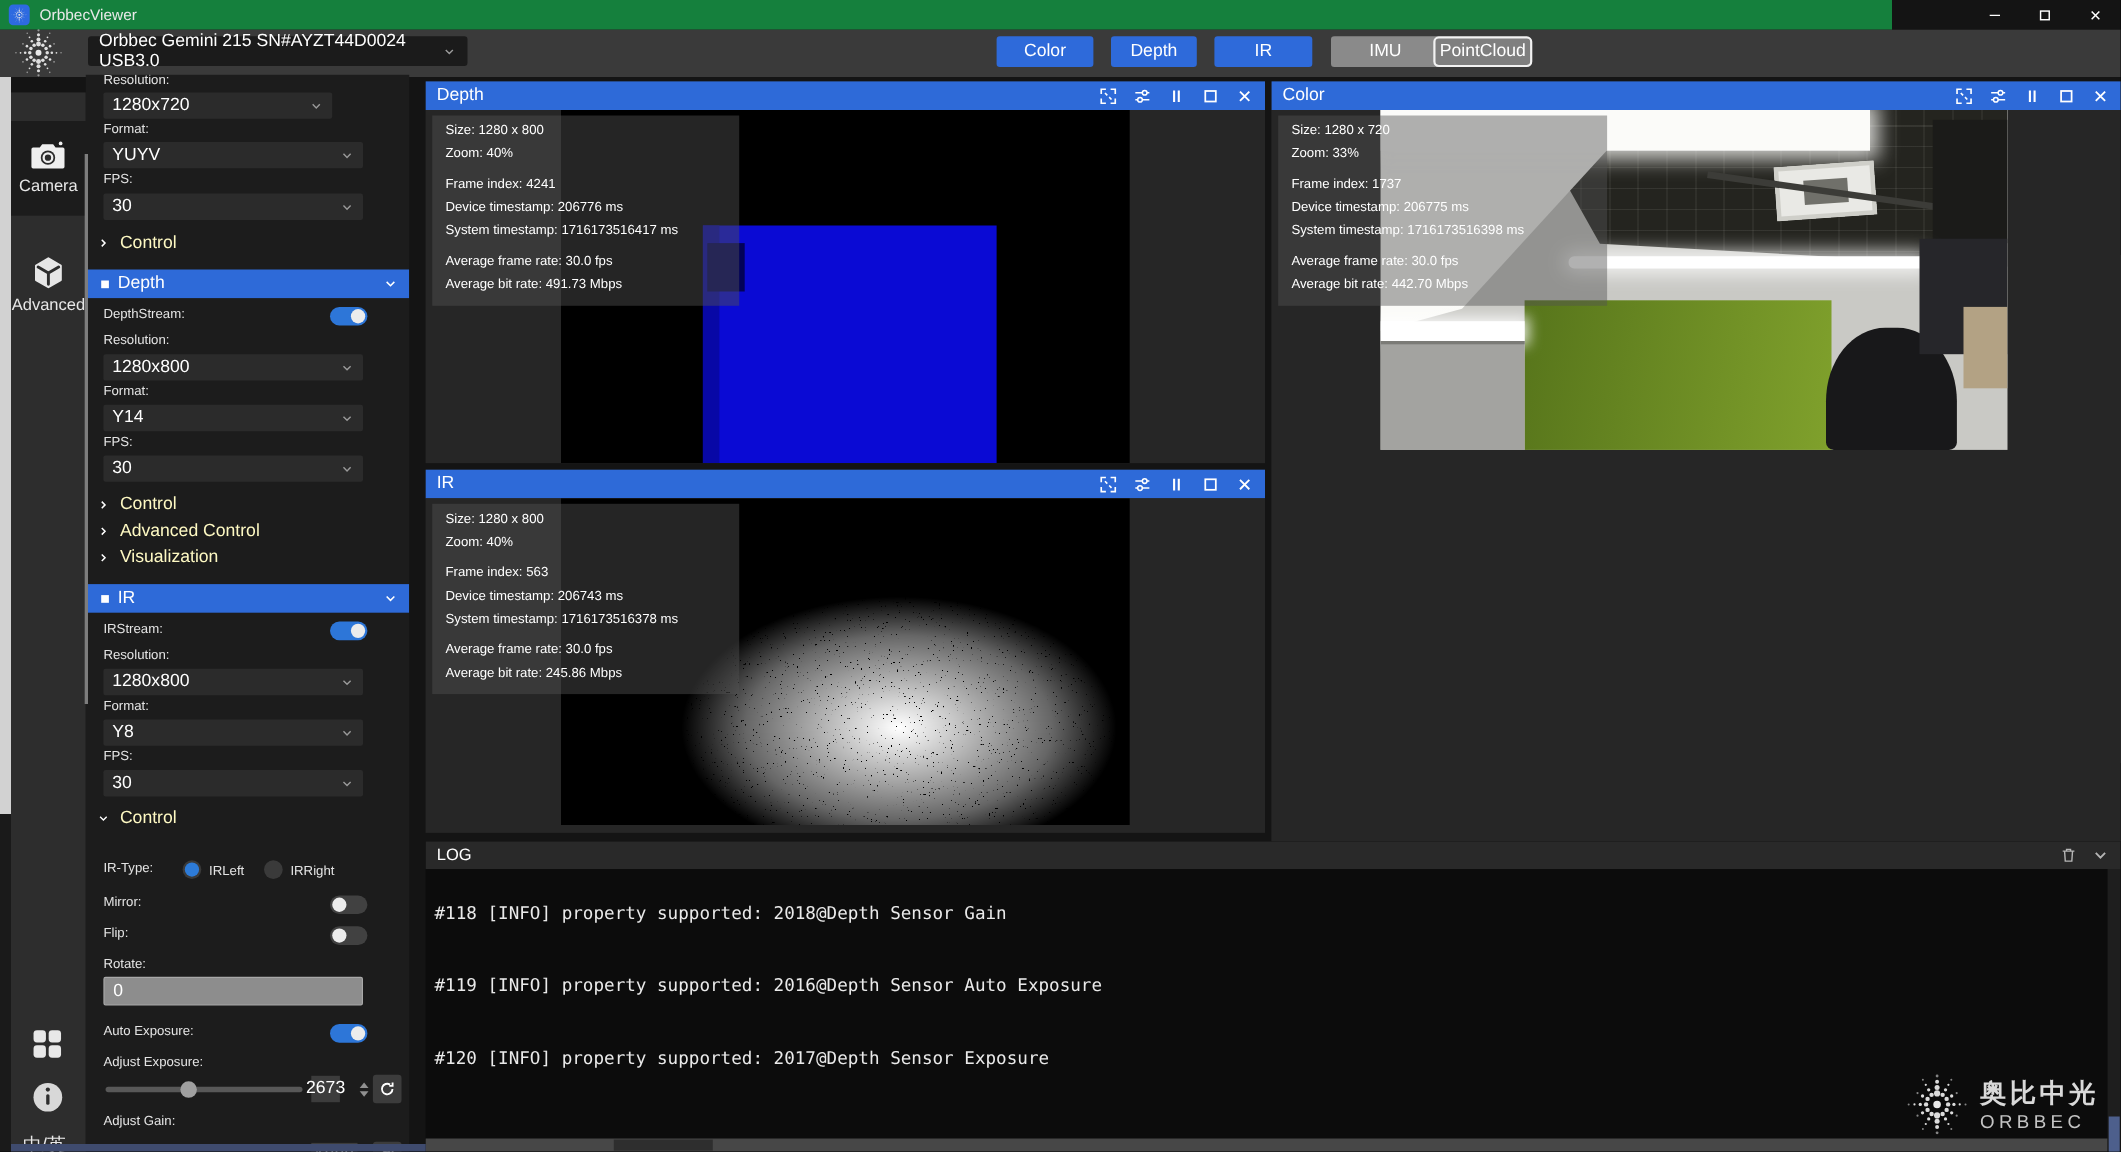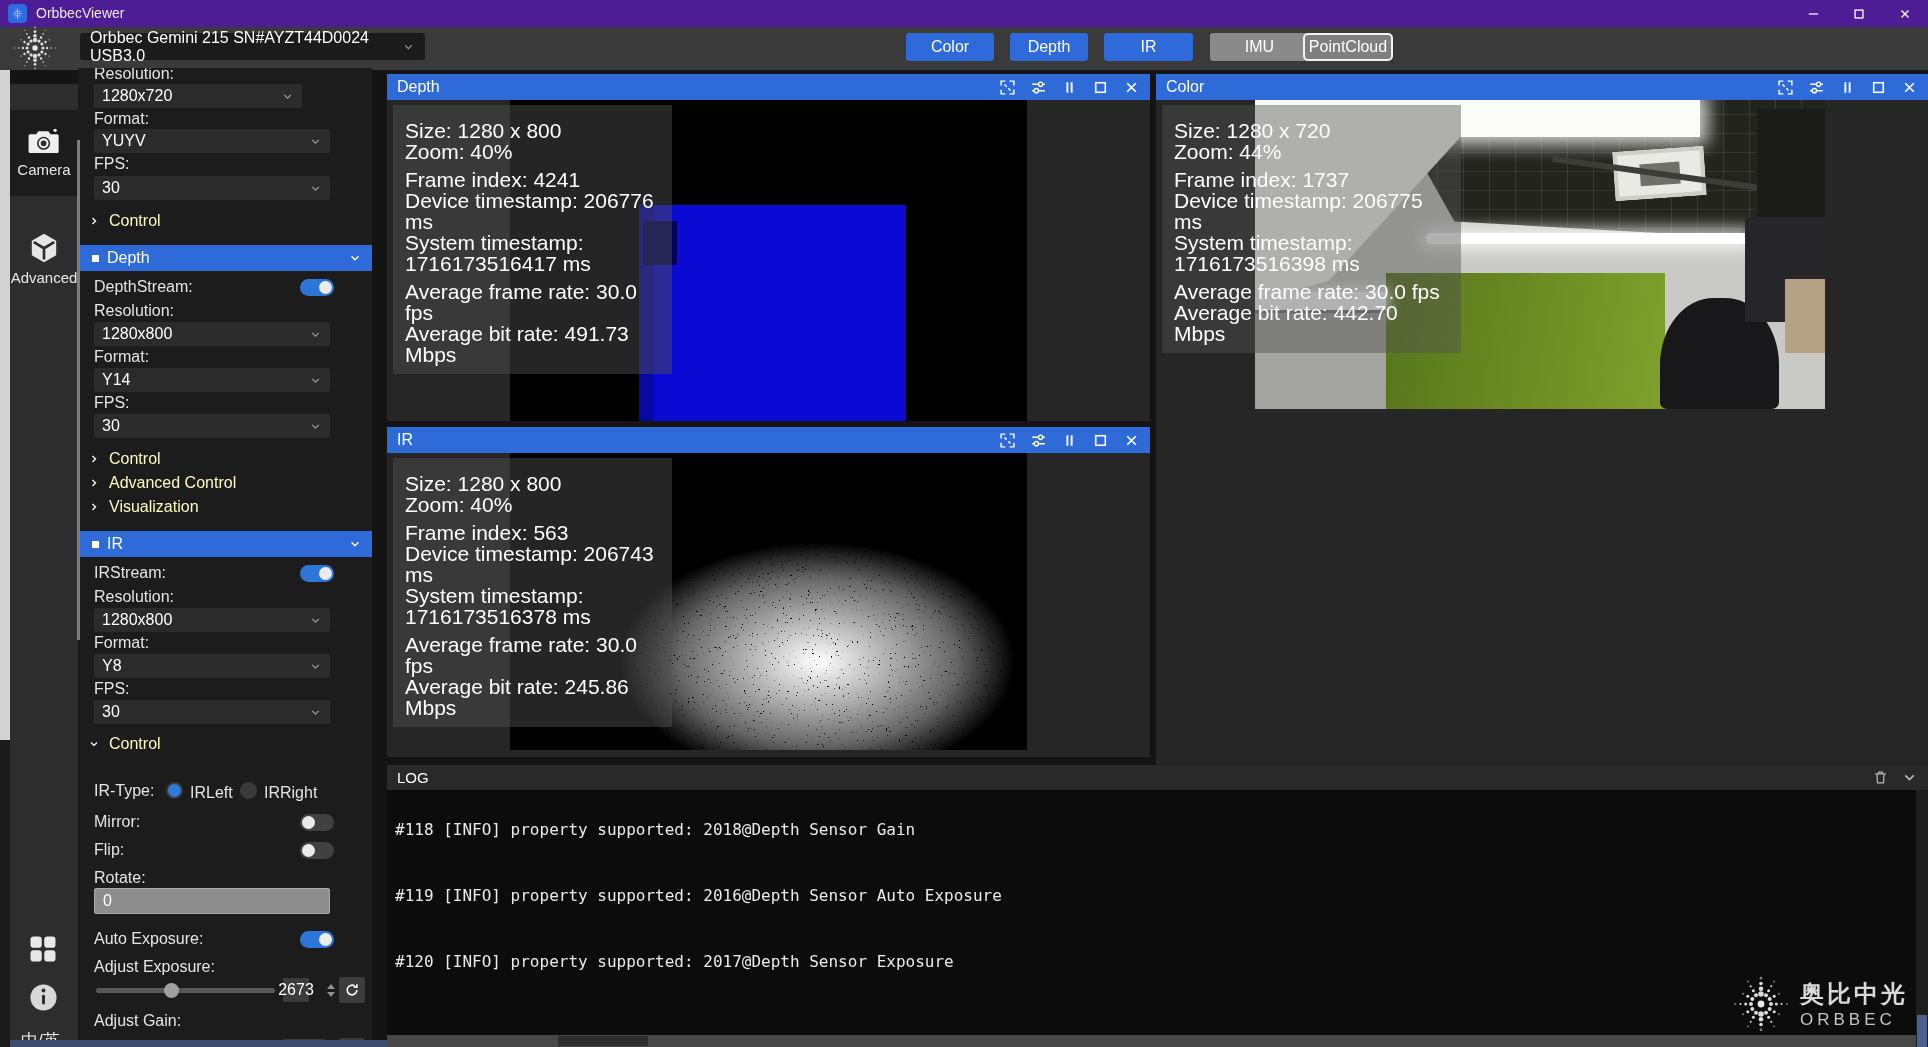--- a/index.html
+++ b/index.html
@@ -1,20 +1,20 @@
 <!DOCTYPE html>
 <html><head>
 <meta charset="utf-8">
 <style>
   html,body{margin:0;padding:0;background:#000;}
   .app{position:relative;width:1928px;height:1047px;background:#141414;overflow:hidden;
        font-family:"Liberation Sans",sans-serif;-webkit-font-smoothing:antialiased;}
   .abs{position:absolute;}
   
-  .titlebar{left:0;top:0;width:1928px;height:27px;background:#4c1d95;color:#e9e9e9;font-size:14px;}
+  .titlebar{left:0;top:0;width:1720px;height:27px;background:#15803d;color:#e9e9e9;font-size:14px;}
   .appicon{left:8px;top:4px;width:19px;height:19px;background:#2d6ae0;border-radius:4px;display:flex;align-items:center;justify-content:center;}
   .wtitle{left:36px;top:5px;}
   .winbtn{top:0;width:46px;height:27px;display:flex;align-items:center;justify-content:center;color:#eee;}
   
   .toolbar{left:0;top:27px;width:1928px;height:43px;background:#3a3a3a;}
   .device-dd{left:80px;top:6px;width:345px;height:27px;background:#1b1b1b;border-radius:3px;color:#fff;
      font-size:16px;display:flex;align-items:center;justify-content:space-between;padding:0 10px;box-sizing:border-box;}
   .btn{top:6px;height:28px;border-radius:3px;color:#fff;font-size:16px;display:flex;align-items:center;justify-content:center;box-sizing:border-box;}
   .btn.blue{background:#2e6ada;}
   .btn.gray{background:#8a8a8a;}
@@ -22,21 +22,21 @@
   
   .lstrip{left:0;top:70px;width:10px;height:977px;background:#1a1a1a;}
   .lthumb{left:0;top:0;width:10px;height:670px;background:#d2d2d2;}
   .sidebar{left:10px;top:84px;width:68px;height:972px;background:#2d2d2d;}
   .side-item{left:0;width:68px;height:86px;display:flex;flex-direction:column;align-items:center;justify-content:center;gap:5px;color:#e8e8e8;font-size:15px;}
   .side-item.active{background:#1c1c1c;}
   .notch{left:68px;width:0;height:0;border-top:7px solid transparent;border-bottom:7px solid transparent;border-right:8px solid #4f4f4f;}
   
   .cpanel{left:78px;top:68px;width:294px;height:979px;background:#1c1c1c;overflow:hidden;}
   .pscroll{left:77px;top:140px;width:3px;height:500px;background:#7d7d7d;}
-  .lbl{color:#e4e4e4;font-size:16px;}
+  .lbl{color:#e4e4e4;font-size:12px;}
   .dd{background:#2b2b2b;color:#fff;border-radius:2px;font-size:16px;height:24px;display:flex;align-items:center;justify-content:space-between;padding:0 8px;box-sizing:border-box;}
   .dd.gray{background:#8d8d8d;border:1px solid #a8a8a8;height:26px;}
   .link{color:#fef9c3;font-size:16px;display:flex;align-items:center;gap:9px;}
   .sec-head{left:0;width:294px;height:26px;background:#2e6ad8;color:#fff;font-size:16px;display:flex;align-items:center;}
   .bullet{width:7px;height:7px;background:#fff;margin:0 8px 0 14px;}
   .tog{width:34px;height:17px;border-radius:9px;background:#414141;position:absolute;}
   .tog::after{content:"";position:absolute;top:2px;width:13px;height:13px;border-radius:50%;background:#ececec;left:2px;}
   .tog.on{background:#2d76d8;}
   .tog.on::after{left:auto;right:2px;}
   .radio{width:17px;height:17px;border-radius:50%;background:#3a3a3a;position:absolute;}
@@ -50,21 +50,21 @@
   .spin .dn{border-top:5px solid #909090;}
   .sqbtn{background:#3c3c3c;border-radius:3px;color:#e8e8e8;display:flex;align-items:center;justify-content:center;position:absolute;}
   
   .panel{background:#262626;}
   .phead{position:absolute;left:0;top:0;right:0;height:26px;background:#2e6ad8;color:#fff;font-size:16px;display:flex;align-items:center;padding:0 10px;box-sizing:border-box;}
   .phead .sp{flex:1;}
   .phicons{display:flex;align-items:center;gap:14px;}
   .ic{width:17px;height:17px;color:#fff;}
   .pbody{position:absolute;left:0;top:26px;right:0;bottom:0;background:#262626;overflow:hidden;}
   .imgblk{position:absolute;background:#000;overflow:hidden;}
-  .stats{position:absolute;background:rgba(82,82,82,.45);color:#fff;font-size:21px;line-height:21px;padding:15px 12px 9px 12px;}
+  .stats{position:absolute;background:rgba(82,82,82,.45);color:#fff;font-size:12px;line-height:21px;padding:3px 12px 9px 12px;}
   .stat-group{margin-bottom:7px;}
   .stat-group:last-child{margin-bottom:0;}
   
   .depth-blue{position:absolute;left:129px;top:105px;width:267px;height:216px;background:#0a0ad4;}
   .depth-left{position:absolute;left:129px;top:105px;width:15px;height:216px;background:#0808a6;}
   .depth-navy{position:absolute;left:133px;top:121px;width:34px;height:44px;background:#020258;}
   
   .scene{position:absolute;left:0;top:0;width:570px;height:309px;background:#c9c9c5;overflow:hidden;}
   .scene>div{position:absolute;}
   .sc-wedge{left:0;top:0;width:100%;height:65%;background:linear-gradient(165deg,#fbfbf8 55%,#ddddd8);clip-path:polygon(0 0,42% 0,13% 90%,0 100%);}
@@ -616,21 +616,21 @@
         <div class="sc-green"></div>
         <div class="sc-led"></div>
         <div class="sc-shelf"></div>
         <div class="sc-chair"></div>
         <div class="sc-mon"></div>
         <div class="sc-box"></div>
       </div>
       <div class="stats" style="left:6px;top:5px;width:275px">
         <div class="stat-group">
           <div>Size: 1280 x 720</div>
-          <div>Zoom: 44%</div>
+          <div>Zoom: 33%</div>
         </div>
         <div class="stat-group">
           <div>Frame index: 1737</div>
           <div>Device timestamp: 206775 ms</div>
           <div>System timestamp: 1716173516398 ms</div>
         </div>
         <div class="stat-group">
           <div>Average frame rate: 30.0 fps</div>
           <div>Average bit rate: 442.70 Mbps</div>
         </div>

